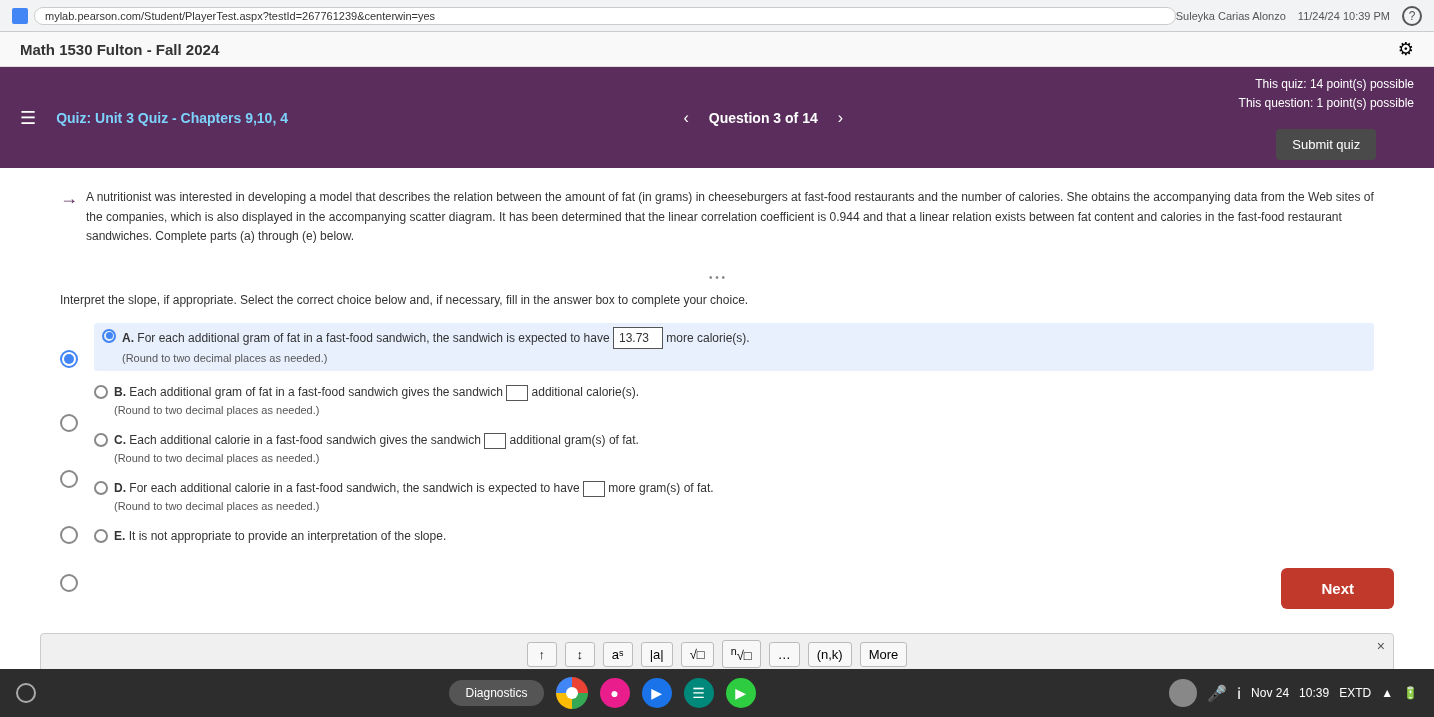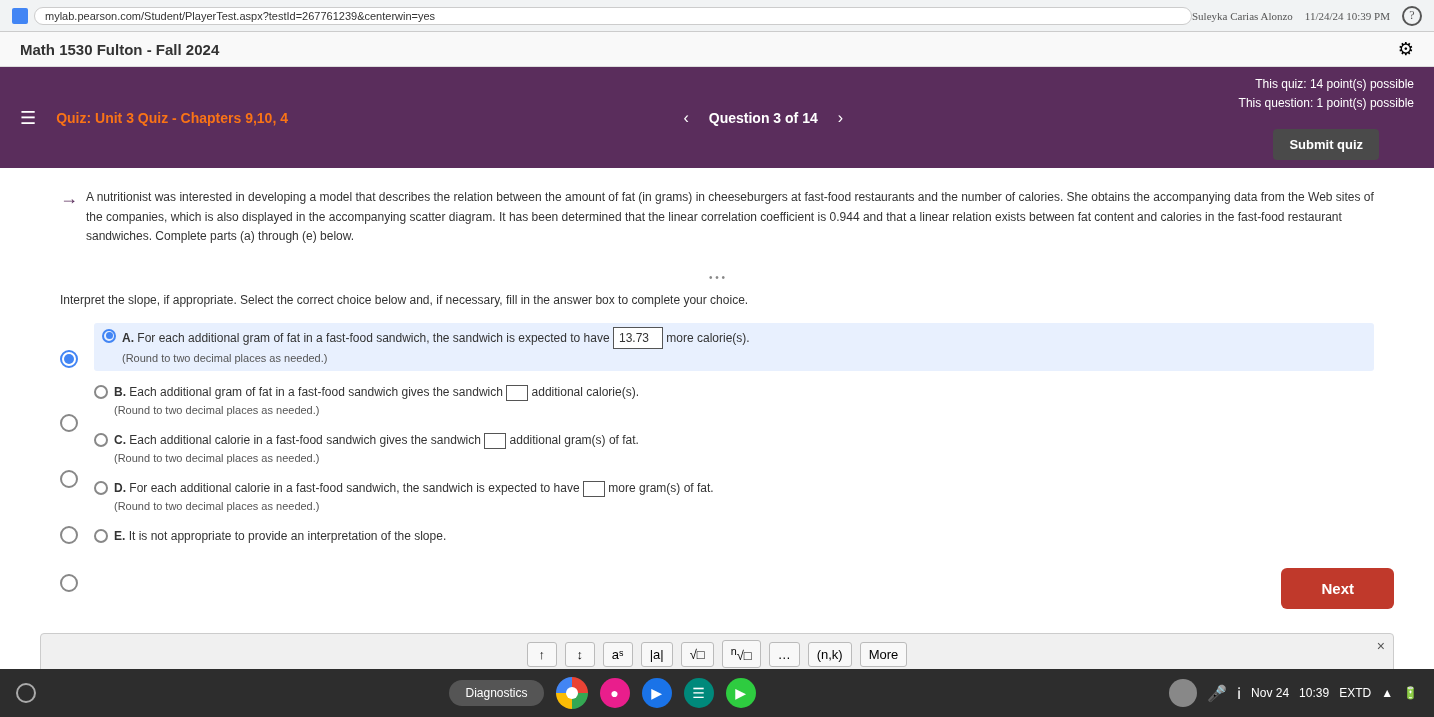--- a/index.html
+++ b/index.html
@@ -38,21 +38,20 @@
       border-radius: 12px;
       padding: 2px 10px;
       font-size: 11px;
       color: #333;
     }
     .browser-top-right {
       display: flex;
       align-items: center;
       gap: 12px;
       font-size: 11px;
-      font-family: Liberation Serif, serif;
     }
 
     
     .quiz-container {
       background: white;
       height: calc(717px - 32px - 48px);
       overflow-y: auto;
       position: relative;
     }
 
@@ -80,21 +79,21 @@
       justify-content: space-between;
     }
     .hamburger {
       font-size: 18px;
       cursor: pointer;
       margin-right: 10px;
     }
     .quiz-title {
       font-size: 14px;
       font-weight: bold;
-      color: #f97316;
+      color: #7dd3fc;
     }
     .question-nav {
       display: flex;
       align-items: center;
       gap: 12px;
     }
     .nav-arrow {
       background: none;
       border: none;
       color: white;
@@ -114,21 +113,21 @@
       line-height: 1.6;
     }
     .submit-btn {
       background: #4a4a4a;
       color: white;
       border: none;
       padding: 8px 16px;
       border-radius: 4px;
       font-size: 13px;
       cursor: pointer;
-      font-weight: bold;
+      font-weight: normal;
     }
 
     
     .question-body {
       padding: 20px 60px;
     }
     .question-flag {
       display: inline-block;
       margin-right: 8px;
       font-size: 18px;

